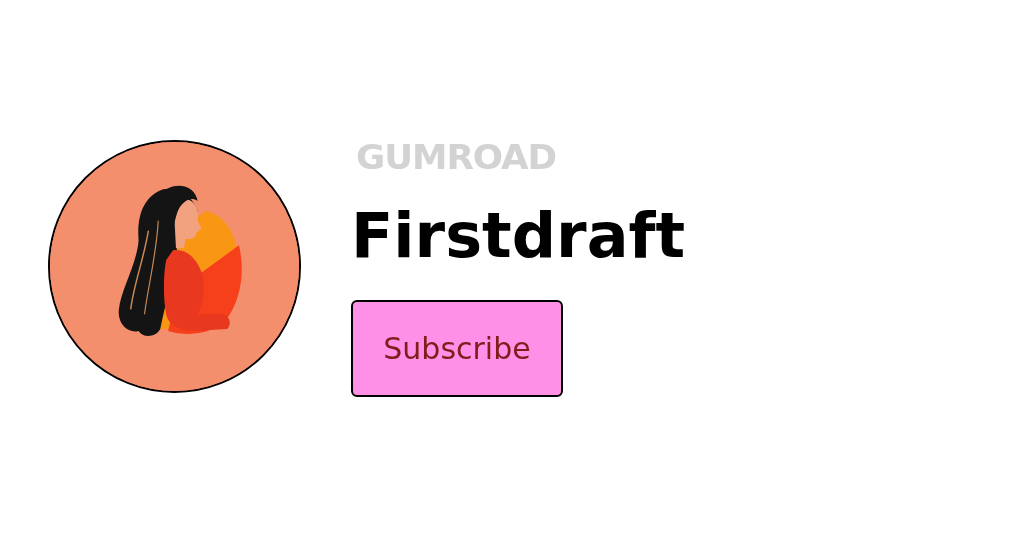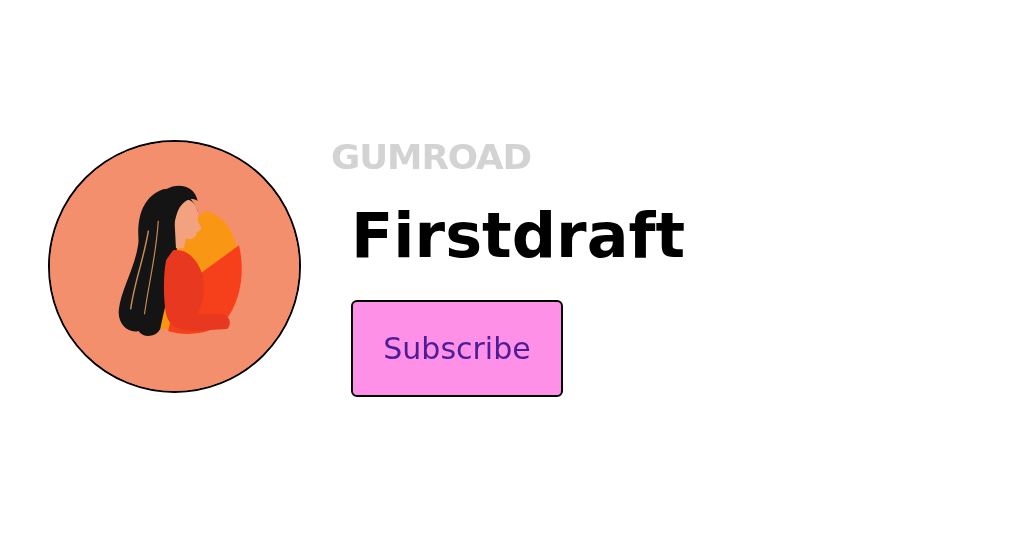--- a/index.html
+++ b/index.html
@@ -7,32 +7,32 @@
       width: 1024px; height: 536px; background: #ffffff; position: relative; overflow: hidden;
       font-family: "DejaVu Sans", "Liberation Sans", sans-serif;
     }
     .avatar {
       position: absolute; left: 48px; top: 140px; width: 253px; height: 253px;
       border-radius: 50%; border: 2px solid #000; background: #f48f6e; overflow: hidden;
       box-sizing: border-box;
     }
     .avatar svg { width: 100%; height: 100%; display: block; }
     .brand {
-      position: absolute; left: 331px; top: 140px; height: 34px;
+      position: absolute; left: 356px; top: 140px; height: 34px;
     }
     .brand svg { height: 34px; display: block; }
     .title {
       position: absolute; left: 351px; top: 196px; font-size: 62px; line-height: 80px;
       color: #000; letter-spacing: 0px; font-weight: 700;
     }
     .subscribe {
       position: absolute; left: 351px; top: 300px; width: 212px; height: 97px;
       background: #ff90e8; border: 2px solid #000; border-radius: 6px; box-sizing: border-box;
       display: flex; align-items: center; justify-content: center;
-      font-size: 30px; color: #4c1d95; cursor: pointer; padding: 0;
+      font-size: 30px; color: #7f1d1d; cursor: pointer; padding: 0;
       font-family: "DejaVu Sans", "Liberation Sans", sans-serif;
     }
   </style>
 </head>
 <body>
 
 <div class="avatar">
   <svg viewBox="0 0 253 253">
     <rect x="0" y="0" width="253" height="253" fill="#f48f6e"></rect>
 

